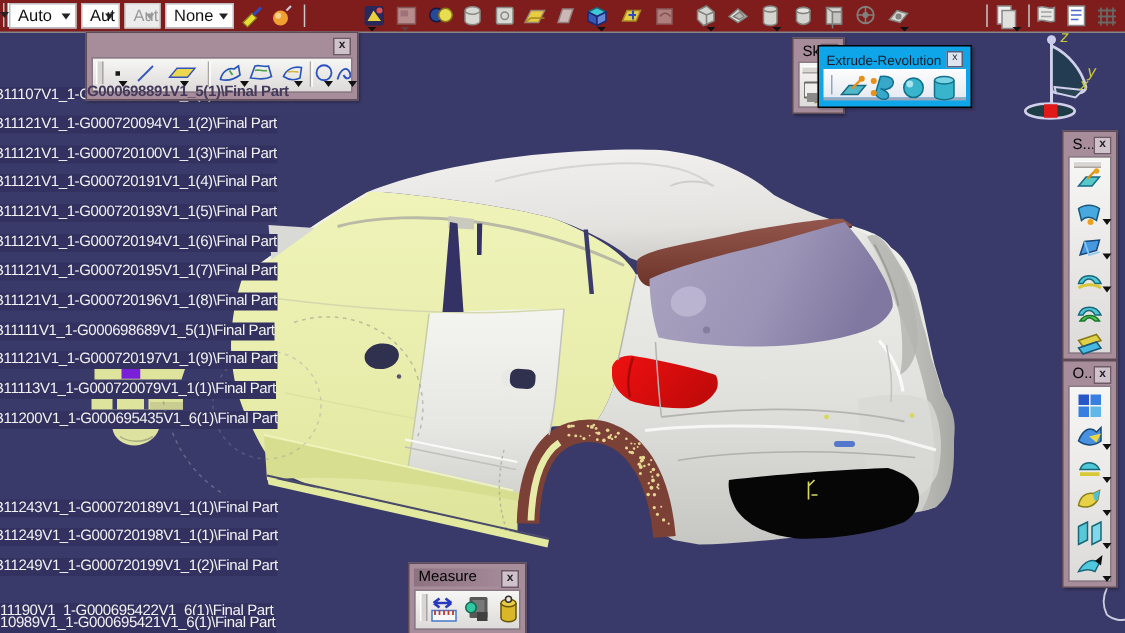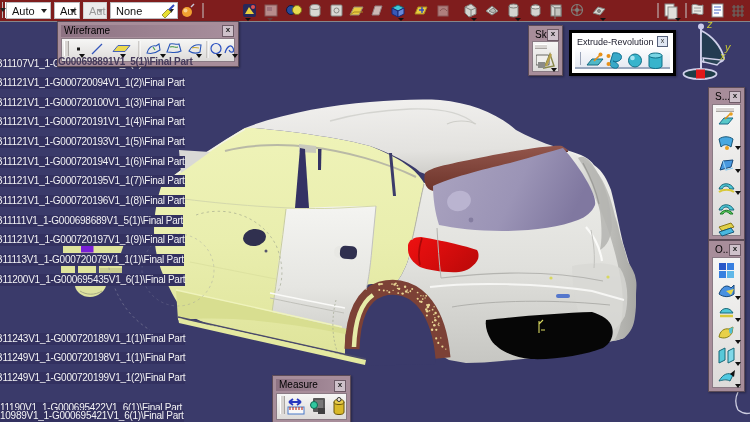--- a/index.html
+++ b/index.html
@@ -306,21 +306,21 @@
 <div class="row" style="top:371.60px;left:-4px">B11249V1_1-G000720199V1_1(2)\Final Part</div>
 <div class="row" style="top:402px;left:0px">11190V1_1-G000695422V1_6(1)\Final Part</div>
 <div class="row" style="top:410.20px;left:0px">10989V1_1-G000695421V1_6(1)\Final Part</div>
 </div>
 
 <div class="abs" id="topbar">
   <div class="vsep" style="left:2px;"></div>
   <div class="combo" style="left:6px;width:45px;">Auto<span class="arr"></span></div>
   <div class="combo" style="left:54px;width:26px;">Aut<span class="arr"></span></div>
   <div class="combo gray" style="left:83px;width:24px;">Aut<span class="arr"></span></div>
-  <div class="combo" style="left:110px;width:68px;">None<span class="arr"></span></div>
+  <div class="combo" style="left:110px;width:46px;">None<span class="arr"></span></div>
   <svg class="abs" style="left:158px;top:1px;" width="592" height="20" viewBox="0 0 592 20" id="topicons">
 
     <g transform="translate(2,2)">
         <path d="M2,12 L8,6 L11,9 L5,15 Z" fill="#e8e030" stroke="#888020" stroke-width="0.8"></path>
         <line x1="9" y1="7" x2="14" y2="2" stroke="#3048c0" stroke-width="2"></line>
       </g>
     <g transform="translate(22,2)">
         <circle cx="7" cy="9" r="5" fill="#f0a030"></circle>
         <circle cx="5.5" cy="7.5" r="2" fill="#f8d090"></circle>
         <line x1="11" y1="4" x2="14" y2="1" stroke="#c8c8d8" stroke-width="1.5"></line>
@@ -420,21 +420,20 @@
         <path d="M4,5 h7 M4,8 h7 M4,11 h5" stroke="#4868c8"></path>
       </g>
     <g transform="translate(572,2)" stroke="#686864" stroke-width="1.2">
         <path d="M2,4 h12 M2,8 h12 M2,12 h12 M4,2 v12 M8,2 v12 M12,2 v12"></path>
       </g>
   </svg>
   <div class="abs" style="left:0px;top:8px;width:0;height:0;border-left:3px solid transparent;border-right:3px solid transparent;border-top:4px solid #222;"></div>
 </div>
 
 <div class="ftb" style="left:57px;top:21px;width:180px;height:44px;">
-  <div class="title">Wireframe</div>
   <div class="xbtn" style="right:4px;top:3px;">x</div>
   <div class="body" style="left:3px;top:16px;right:3px;height:22px;"></div>
   <div class="grip" style="left:6px;top:19px;height:15px;"></div>
   <svg class="abs" style="left:8px;top:17px;" width="168" height="21" viewBox="0 0 168 21">
     <rect x="11" y="8.5" width="3" height="3" fill="#1a1a1a"></rect>
     <line x1="26" y1="15" x2="36" y2="5" stroke="#3355bb" stroke-width="1.2"></line>
     <path d="M47,12.5 L52,6.5 L64,6.5 L59,12.5 Z" fill="#ecd84e" stroke="#3355bb" stroke-width="0.9"></path>
     <line x1="73" y1="2" x2="73" y2="19" stroke="#aaa6a3"></line>
       <line x1="74" y1="2" x2="74" y2="19" stroke="#fff"></line>
     <path d="M81,14 C82,9 86,6 90,7 L93,5 L94,11 C90,14 85,15 81,14 Z" fill="none" stroke="#2855b8" stroke-width="1.1"></path>
@@ -464,21 +463,21 @@
   <div class="grip" style="left:6px;top:18px;width:12px;height:3px;border:none;border-top:1px solid #fff;border-bottom:1px solid #a9a5a2;"></div>
   <svg class="abs" style="left:7px;top:26px;" width="20" height="18" viewBox="0 0 20 18">
     <rect x="0" y="3" width="13" height="10" rx="1" fill="#f0efec" stroke="#6a6a66" stroke-width="1.2"></rect>
     <path d="M8,16 L14,2 L18,14 Z" fill="none" stroke="#88884a" stroke-width="1.4"></path>
     <line x1="10" y1="14" x2="15" y2="2" stroke="#b8a04a" stroke-width="2"></line>
     <rect x="2" y="10" width="7" height="6" fill="#8a8a88"></rect>
   </svg>
   <div class="darr" style="left:22px;top:42px;"></div>
 </div>
 
-<div class="abs" style="left:569px;top:30px;width:101px;height:40px;background:#ffffff;border:3px solid #000000;box-shadow:1px 1px 2px rgba(0,0,0,0.3);">
+<div class="abs" style="left:545px;top:30px;width:101px;height:40px;background:#0ea5e9;border:1px solid #000000;box-shadow:1px 1px 2px rgba(0,0,0,0.3);">
   <div class="abs" style="left:5px;top:3.5px;font-size:9px;color:#1a1a2a;">Extrude-Revolution</div>
   <div class="abs" style="right:5px;top:3px;width:9px;height:9px;border:1px solid #55607a;background:#dfe6f2;color:#333;font-size:7px;line-height:8px;text-align:center;">x</div>
   <div class="abs" style="left:3px;top:15px;right:3px;bottom:4px;background:linear-gradient(#fdfdfe,#e6eaf2);border-bottom:2px solid #9aa8be;"></div>
   <div class="abs" style="left:8px;top:19px;width:1px;height:13px;background:#9aa4b8;"></div>
   <svg class="abs" style="left:13px;top:17px;" width="86" height="21" viewBox="0 0 86 21">
     <path d="M2,15 L7,9 L18,9 L13,15 Z" fill="#50b8c8" stroke="#186a80" stroke-width="1"></path>
     <line x1="9" y1="11" x2="15" y2="5" stroke="#e89018" stroke-width="1.6"></line>
     <circle cx="15.5" cy="4.5" r="2" fill="#e89018"></circle>
     <path d="M28,3 C34,2 38,5 36,9 C34,12 30,12 28,11 C33,13 35,16 32,18 C28,19 24,16 25,13 Z" fill="#38a8c8" stroke="#107090" stroke-width="1"></path>
     <circle cx="23.5" cy="6" r="2" fill="#e89018"></circle>

